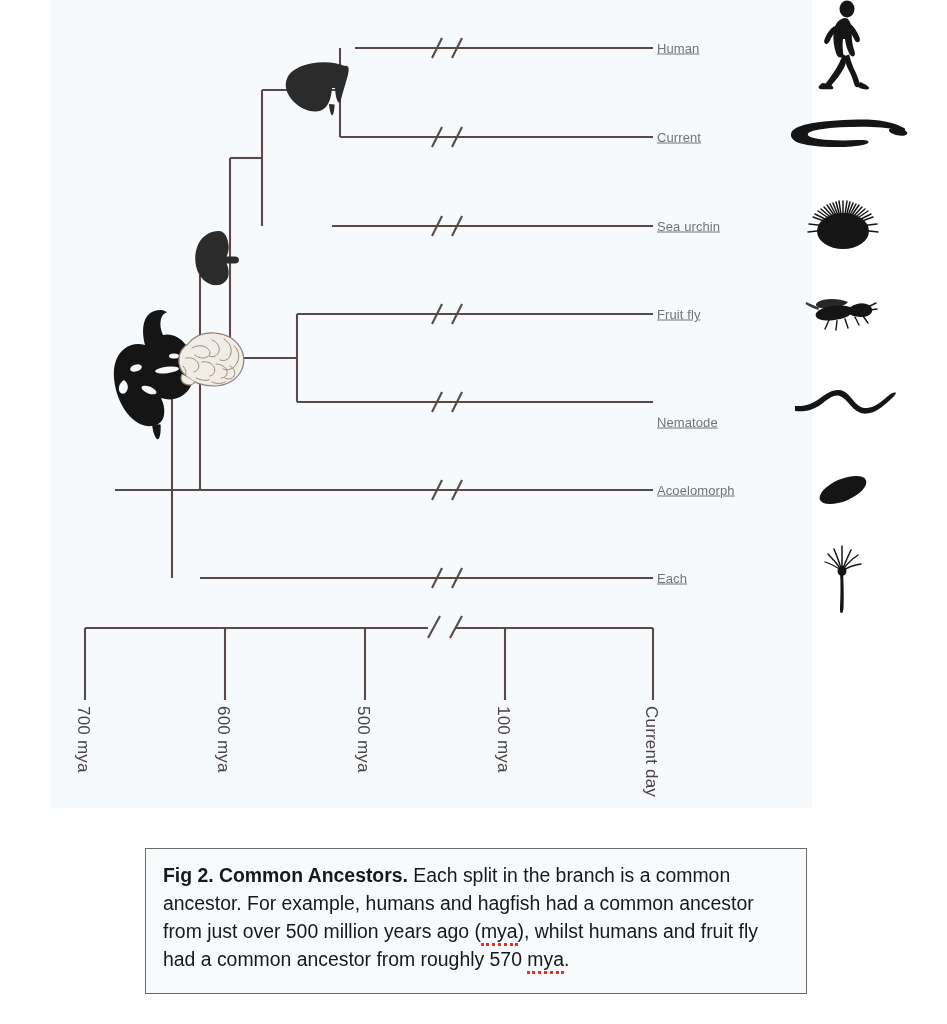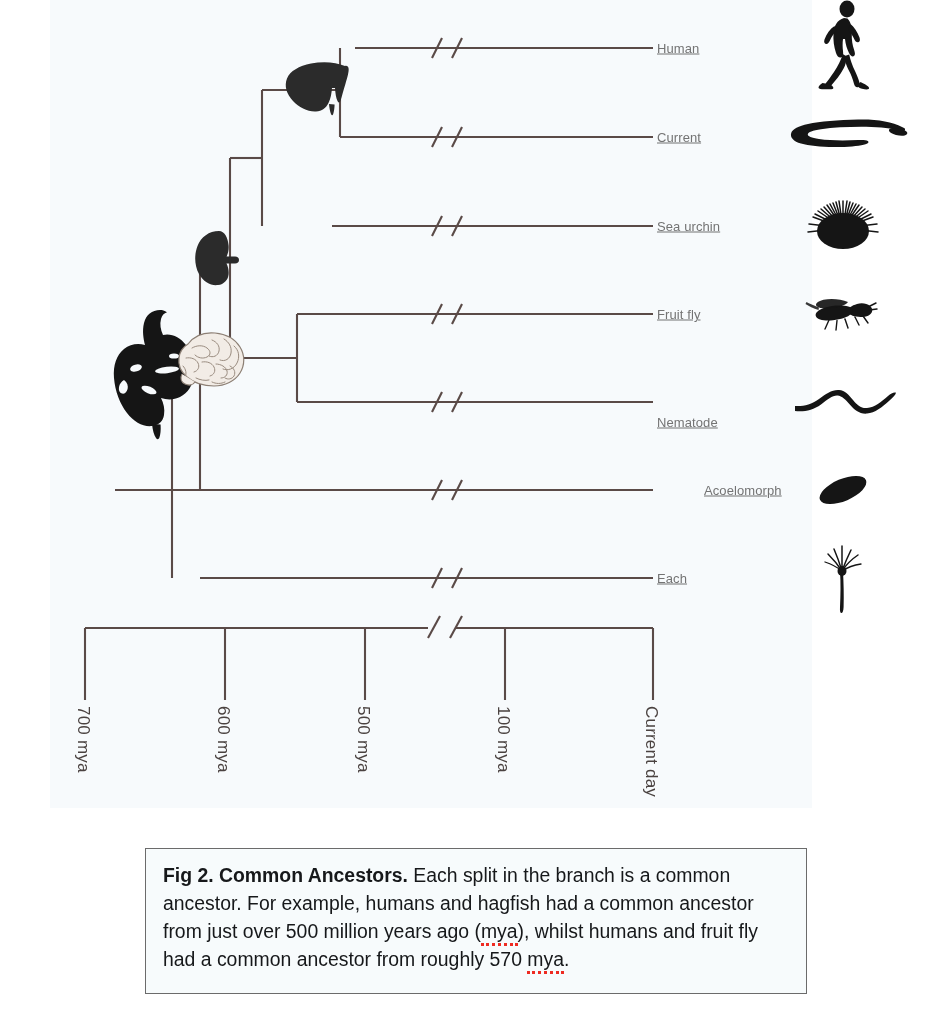--- a/index.html
+++ b/index.html
@@ -166,21 +166,21 @@
       <path d="M505,628 V700"></path>
       <path d="M653,628 V700"></path>
     </g>
   </svg>
 
   <div class="taxon-label" style="left:657px; top:48px;">Human</div>
   <div class="taxon-label" style="left:657px; top:137px;">Current</div>
   <div class="taxon-label" style="left:657px; top:226px;">Sea urchin</div>
   <div class="taxon-label" style="left:657px; top:314px;text-align:right;">Fruit fly</div>
   <div class="taxon-label" style="left:657px; top:402px;margin-top:20px;">Nematode</div>
-  <div class="taxon-label" style="left:657px; top:490px;margin-left:47px;">Acoelomorph</div>
+  <div class="taxon-label" style="left:657px; top:490px;">Acoelomorph</div>
   <div class="taxon-label" style="left:657px; top:578px;">Each</div>
 
   <div class="taxon-icon" style="left:845px; top:48px;">
     <svg width="62" height="96" viewBox="0 0 62 96">
       <g fill="#151515">
         <ellipse cx="33" cy="9" rx="7.5" ry="8.5"></ellipse>
         <path d="M30 18 C23 20,20 26,19.5 33 C19 40,20 47,22 53 C23.2 56.5,25 58,27 57.5
                  C29 57,29.5 54.5,29 51 C28.6 47.5,28.4 43,29 39 L31 39
                  C31.5 44,33 49,35 53 C36.5 56,38.5 57,40 56 C41.5 55,41 52.5,40 49.5
                  C38.6 45.3,37.5 40,37.8 34 C38 28,37 22,33.5 18.6 Z"></path>

